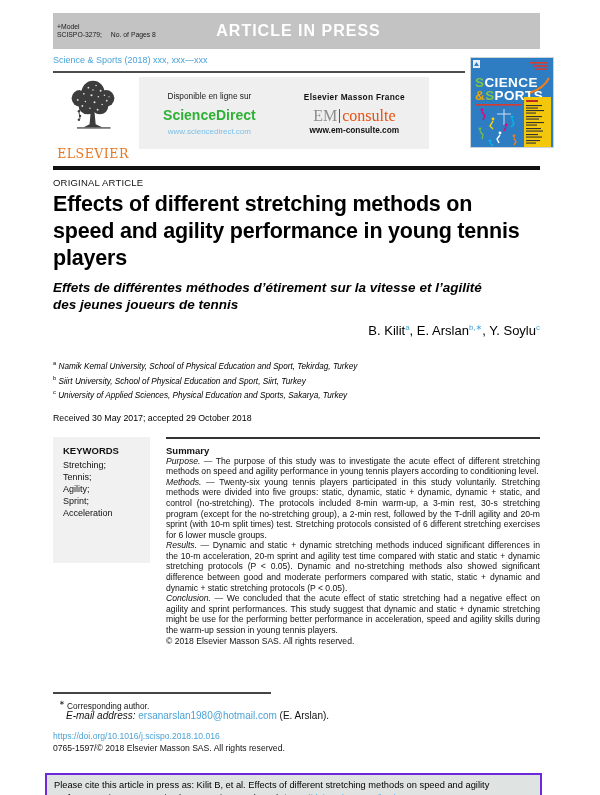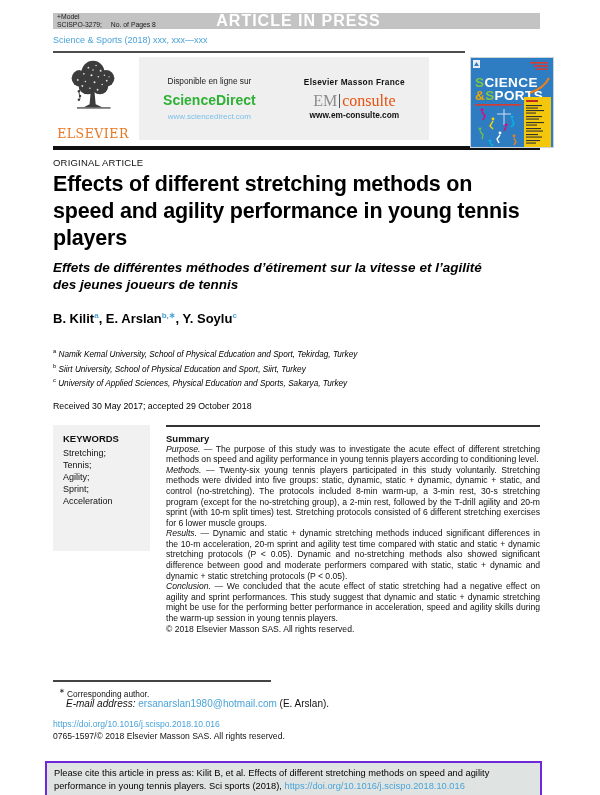--- a/index.html
+++ b/index.html
@@ -5,53 +5,53 @@
   html,body { margin:0; padding:0; }
   body {
     width:600px; height:795px; background:#ffffff;
     font-family:"Liberation Sans", sans-serif; color:#111;
     -webkit-font-smoothing:antialiased;
   }
   .page { position:relative; width:600px; height:795px; overflow:hidden; }
   .content { margin-left:53px; width:487px; }
 
   
-  .masthead { margin-top:13px; height:16px; background:#c3c3c3; display:flex; align-items:center;gap:36px; }
+  .masthead { margin-top:13px; height:36px; background:#c3c3c3; display:flex; align-items:center;gap:36px; }
   .mast-left { width:118px; padding-left:4px; font-size:6.8px; line-height:8px; color:#1a1a1a; }
   .mast-id { display:inline-block; }
   .mast-pages { display:inline-block; margin-left:7px; }
   .banner { flex:1; text-align:center; font-size:16px; font-weight:bold; color:#ffffff; letter-spacing:1px; }
   .mast-right { width:118px; }
   .journal-ref { margin-top:6px; font-size:9px; color:#4aa3d8; }
 
   
   .rule-thin { margin-top:6px; width:412px; height:2px; background:#4d4d4d; }
   .header-row { margin-top:4px; height:84px; display:flex; align-items:stretch; }
   .elsevier-block { width:80px; display:flex; flex-direction:column; align-items:center; justify-content:flex-end; }
   .tree { width:64px; height:64px; }
   .elsevier-word { font-family:"DejaVu Serif", serif; font-size:12.5px; color:#e87722; letter-spacing:0.5px; margin-top:8px; }
-  .access-box { margin-left:6px; width:290px; height:83px; background:#efefef; display:flex; align-items:center; justify-content:space-around; }
+  .access-box { margin-left:6px; width:290px; height:72px; background:#efefef; display:flex; align-items:center; justify-content:space-around; }
   .sd, .em { text-align:center; }
   .sd-tagline { font-size:8.3px; color:#1a1a1a; margin-bottom:6px; }
   .sd-brand { font-size:14px; font-weight:bold; color:#2eb135; margin-bottom:4px; }
   .sd-url { font-size:8px; color:#7cc0e8; }
   .em-tagline { font-size:8.3px; font-weight:bold; margin-bottom:5px; letter-spacing:0.3px; }
   .em-brand { font-size:16px; font-family:"Liberation Serif", serif; }
   .em-em { color:#8c8c8c; }
   .em-bar { display:inline-block; width:1px; height:14px; background:#555; margin:0 2px; vertical-align:-2px; }
   .em-consulte { color:#e8500e; }
   .em-url { font-size:8.3px; font-weight:bold; }
   .cover { position:absolute; left:470px; top:57px; width:84px; height:91px; }
   .rule-thick { margin-top:5px; height:4px; background:#101010; width:487px; }
 
   
   .orig { margin-top:7px; font-size:9.5px; letter-spacing:0.2px; }
   .title { margin-top:3px; width:470px; font-size:21.5px; font-weight:bold; line-height:27px; letter-spacing:-0.2px; color:#000; }
   .title-fr { margin-top:7px; width:430px; font-size:13.5px; font-weight:bold; font-style:italic; line-height:17px; color:#000; }
-  .authors { margin-top:18px; font-size:13px; font-weight:bold; color:#000; }
+  .authors { margin-top:10px; font-size:13px; font-weight:normal; color:#000;text-align:right; }
   .authors sup { font-size:8px; color:#4aa3d8; }
   .affils { margin-top:20px; font-size:8.2px; font-style:italic; line-height:10.5px; color:#000; }
   .affils sup { font-size:5.8px; font-style:normal; }
   .received { margin-top:12px; font-size:8.8px; color:#000; }
 
   
   .summary-row { margin-top:14px; height:243px; display:flex; align-items:flex-start; }
   .kw-box { width:97px; min-height:126px; background:#f1f1f1; padding:8px 0 8px 10px; box-sizing:border-box; }
   .kw-head { font-size:9.5px; font-weight:bold; margin-bottom:3px; }
   .kw-item { font-size:9px; line-height:12px; }

